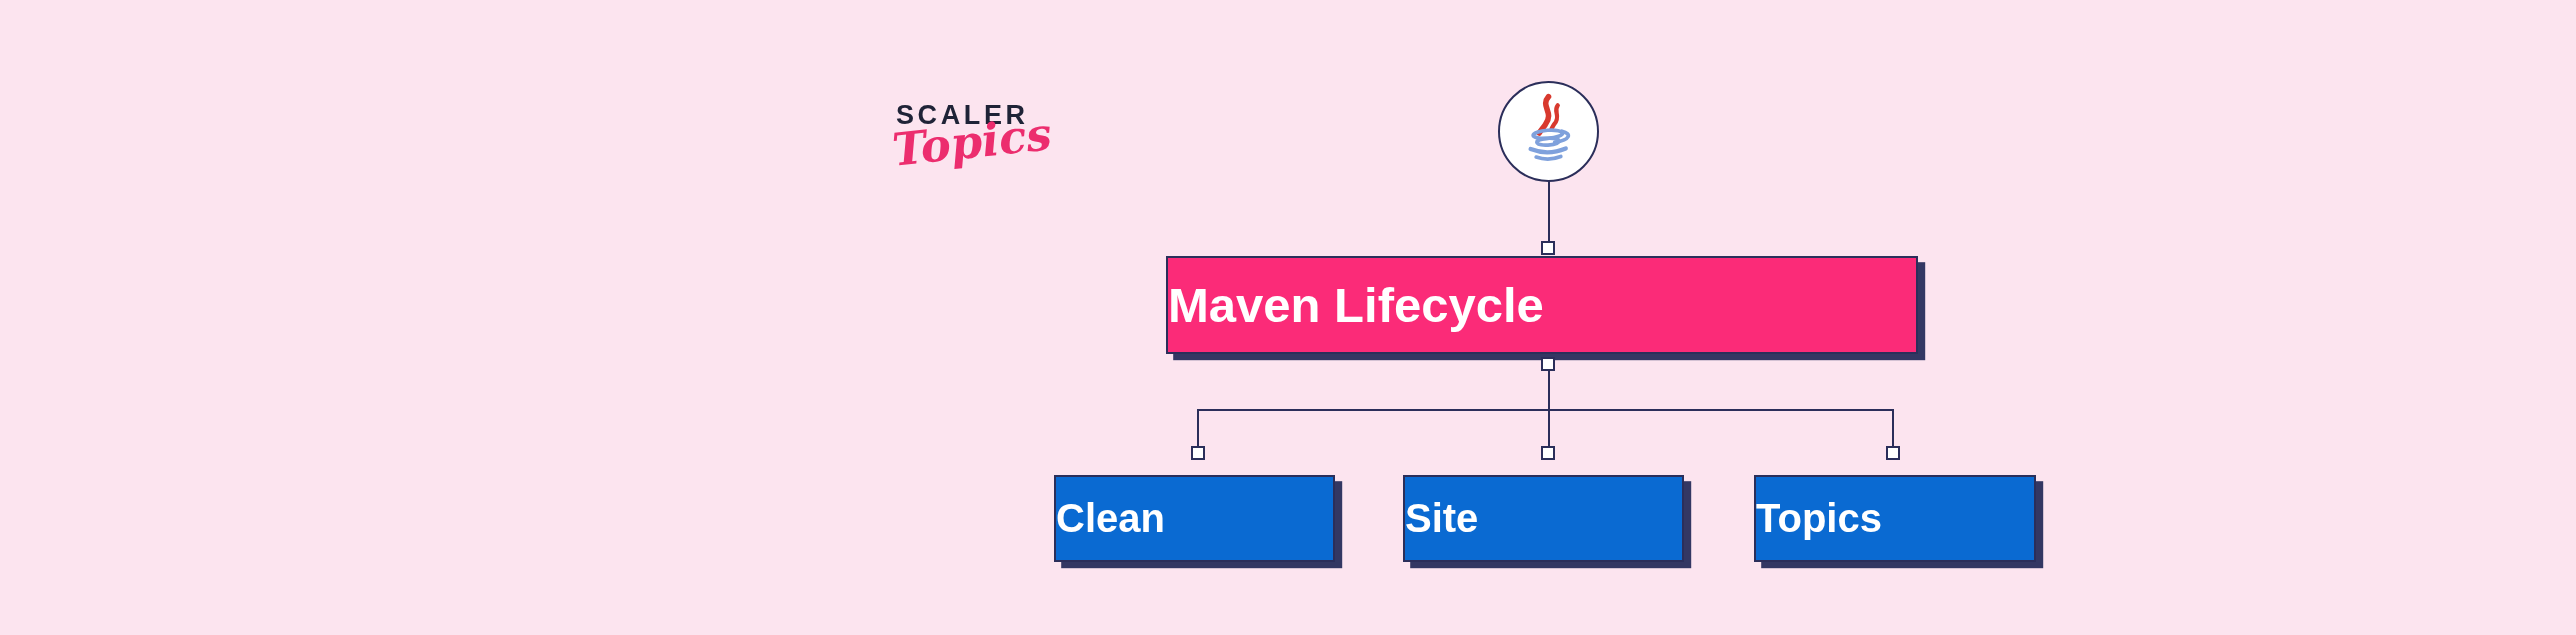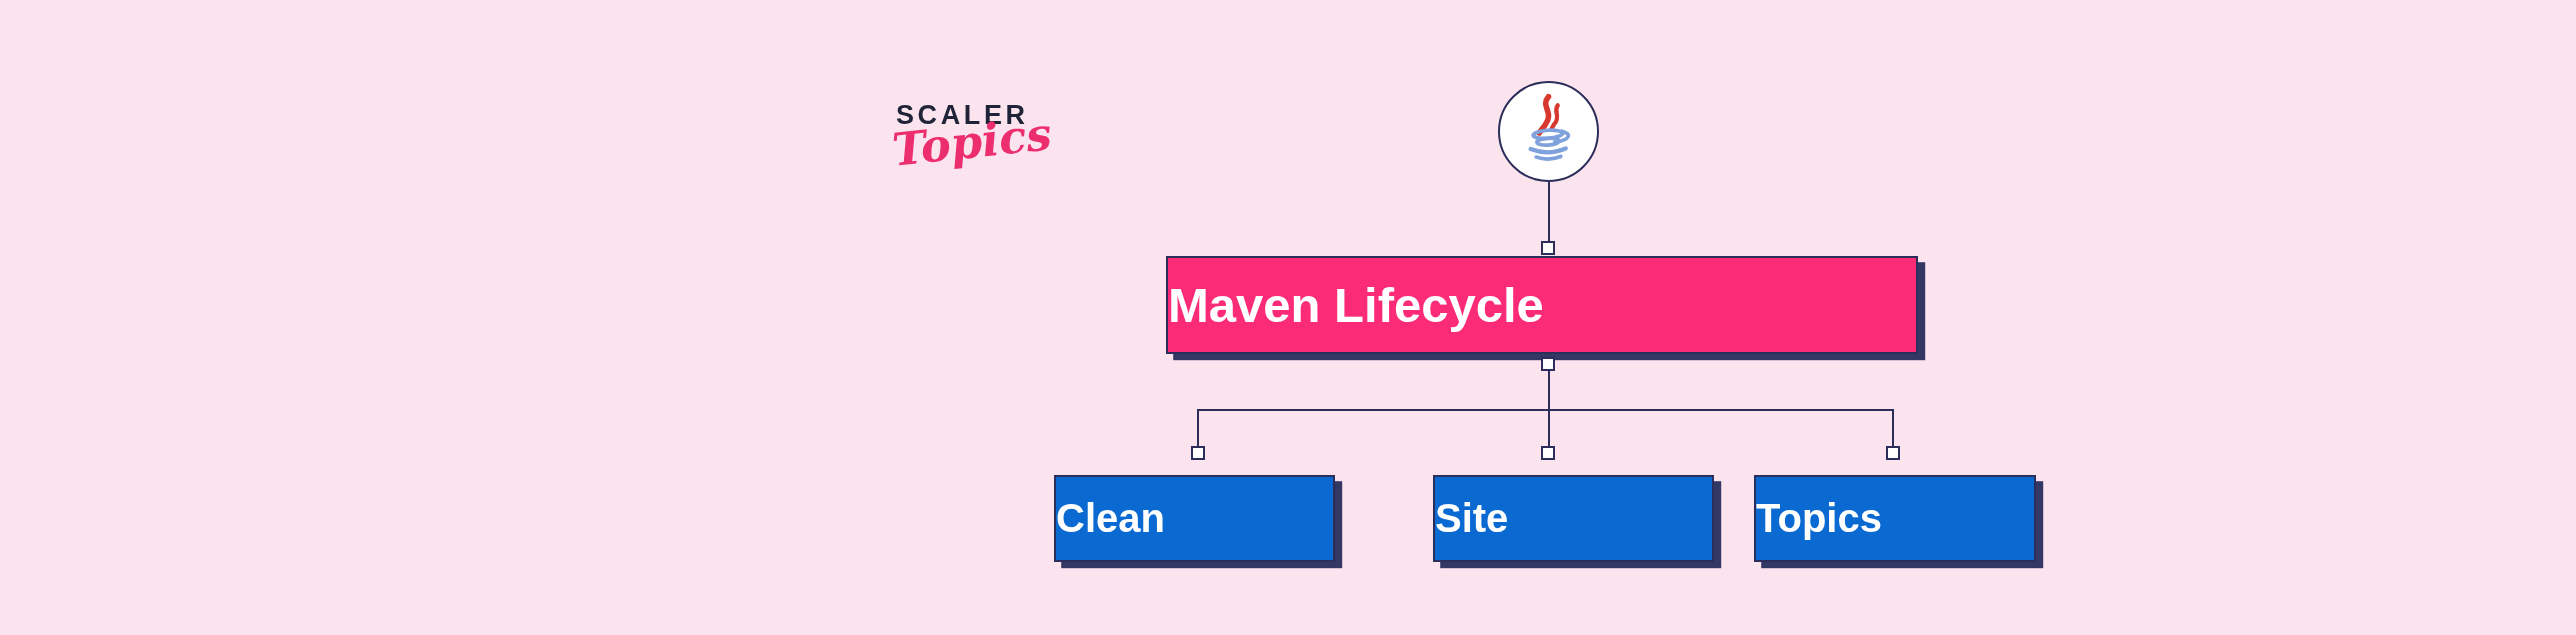--- a/index.html
+++ b/index.html
@@ -88,21 +88,21 @@
     background:var(--c-node-pink);
     font-size:49px;
   }
   .node-child{
     top:460px;height:87px;
     background:var(--c-node-blue);
     font-size:40px;
     margin-top:15px;
   }
   .node-clean{left:1054px;width:281px;}
-  .node-site{left:1433px;width:281px;}
+  .node-site{left:1403px;width:281px;}
   .node-default{left:1754px;width:282px;}
 </style>
 </head>
 <body>
 
 <div class="canvas">
 
   <div class="logo">
     <div class="logo-brand">SCALER</div>
     <div class="logo-sub">Topics</div>

